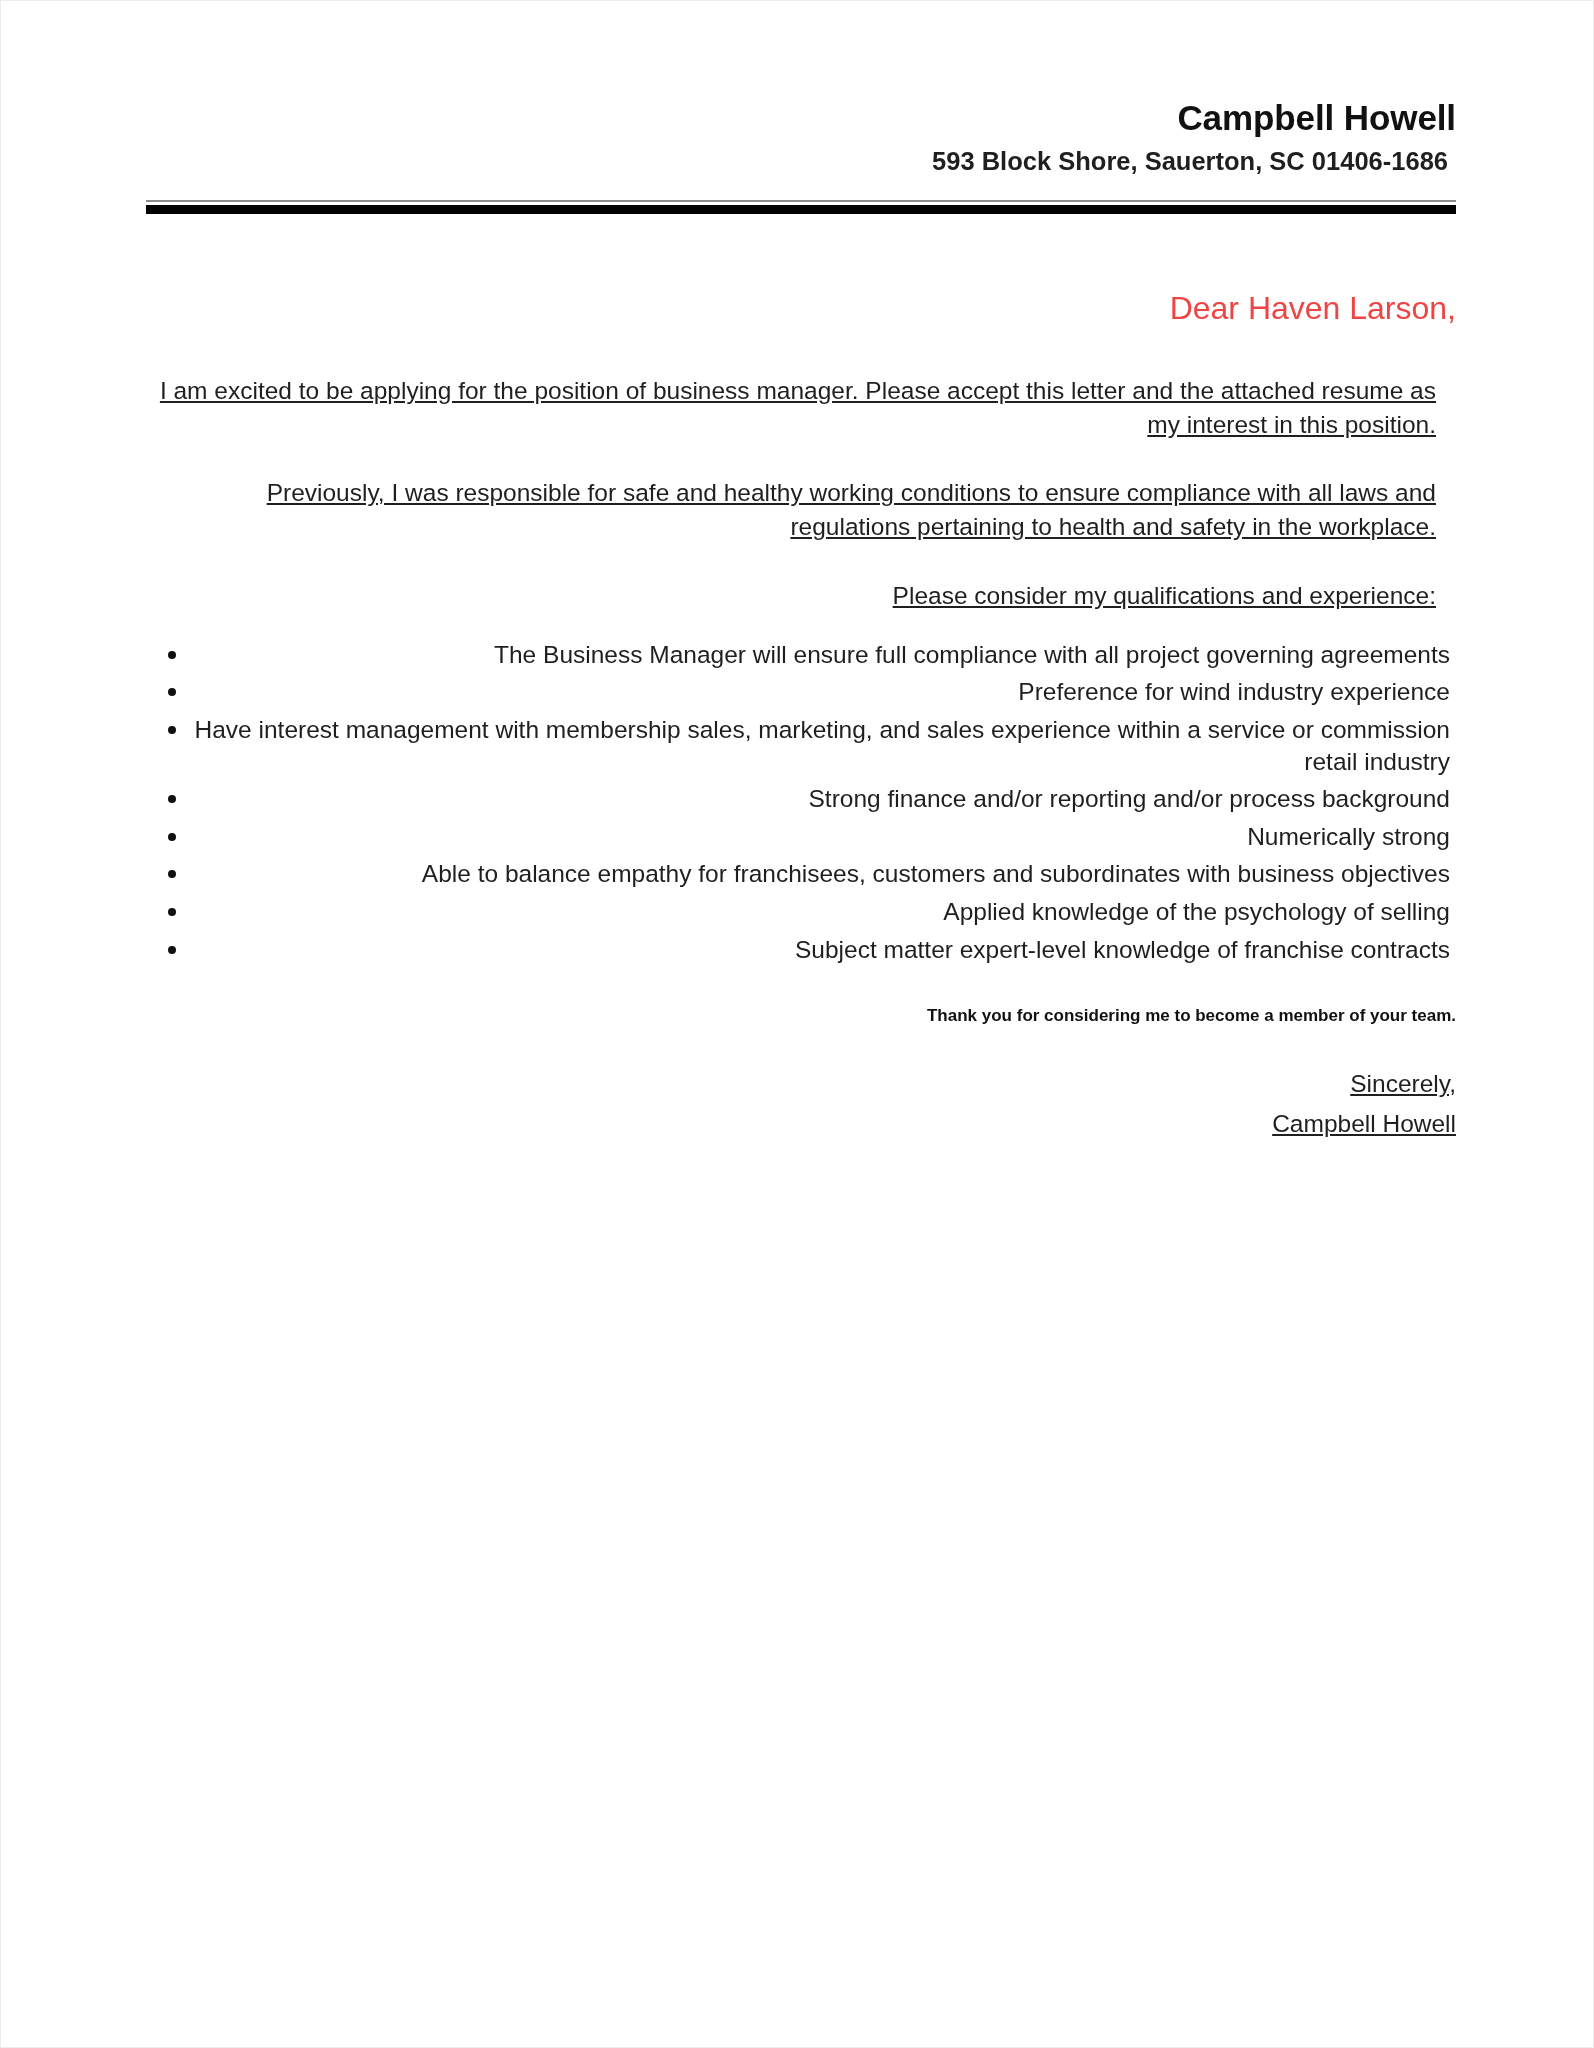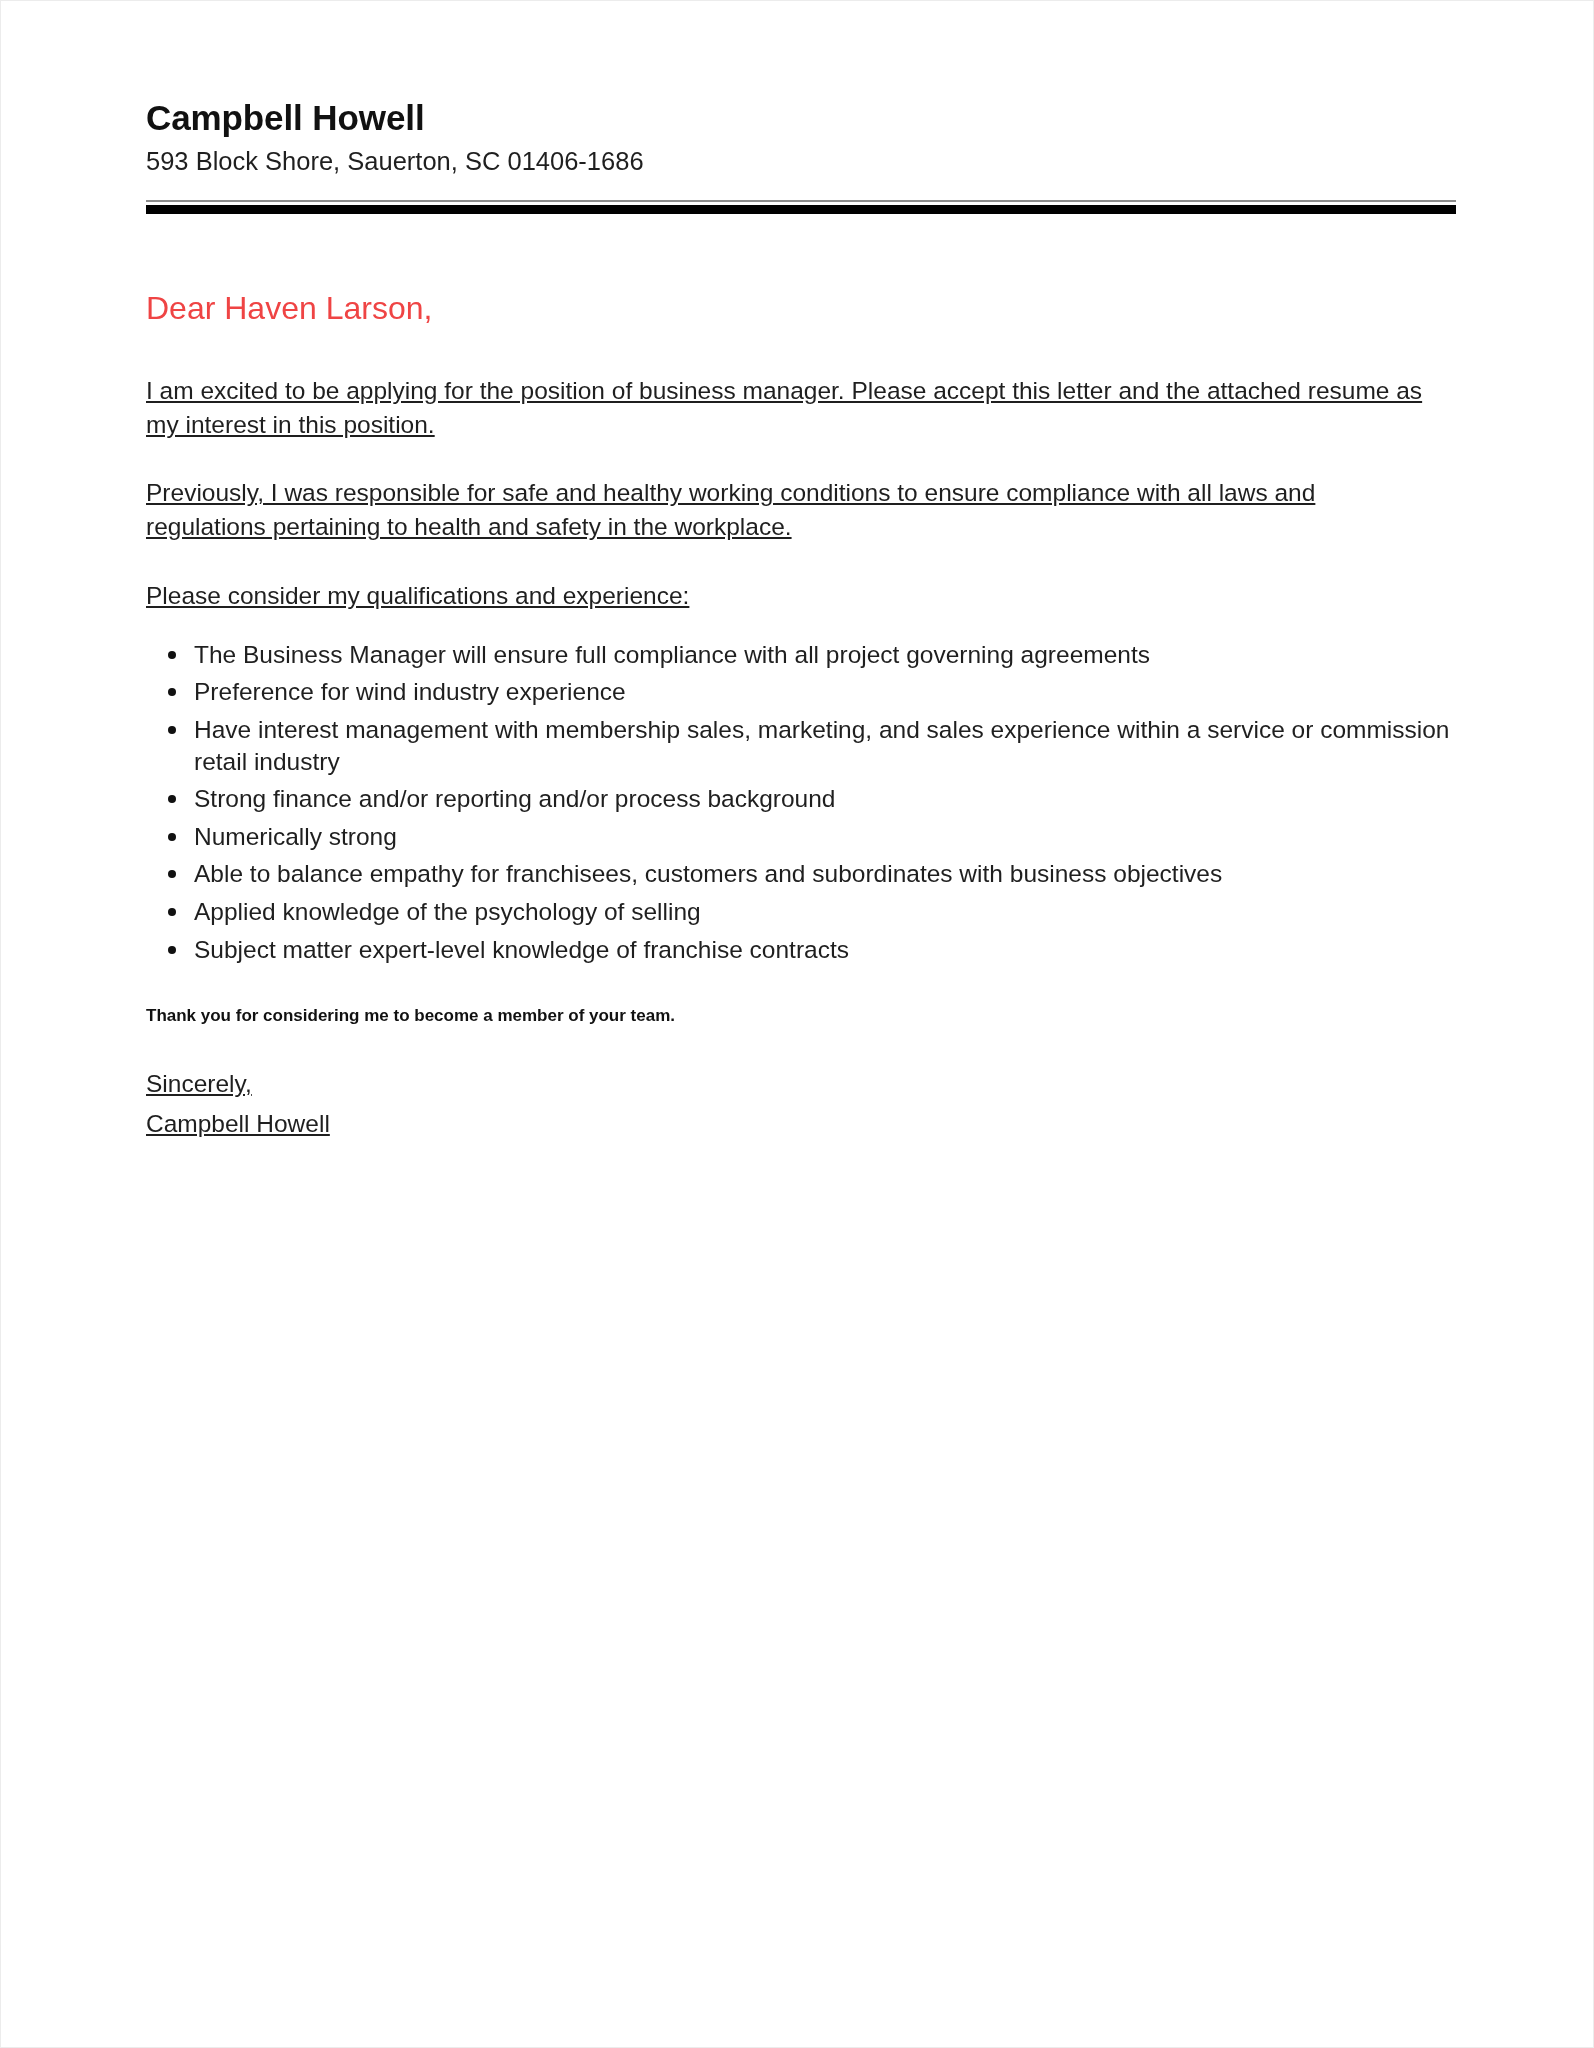--- a/index.html
+++ b/index.html
@@ -14,20 +14,21 @@
   }
   .page {
     position: relative;
     width: 1594px;
     height: 2048px;
     margin: 0 auto;
     background: #ffffff;
     box-sizing: border-box;
     border: 1px solid #ececec;
     overflow: hidden;
+    text-align: right;
   }
   .sheet {
     position: absolute;
     left: 145px;
     top: 0;
     width: 1310px;
   }
 
   
   .letterhead {
@@ -36,24 +37,24 @@
   .sender-name {
     font-size: 35px;
     font-weight: bold;
     letter-spacing: -0.1px;
     line-height: 1.18;
     color: #111111;
     margin: 0 0 8px 0;
   }
   .sender-address {
     font-size: 25.5px;
-    font-weight: normal;
+    font-weight: bold;
     line-height: 1.25;
     color: #1f1f1f;
-    margin: 0;
+    margin: 8px;
   }
 
   
   .divider {
     margin-top: 22px;
     width: 1310px;
   }
   .divider .rule-thin {
     height: 2px;
     background: #8c8c8c;

